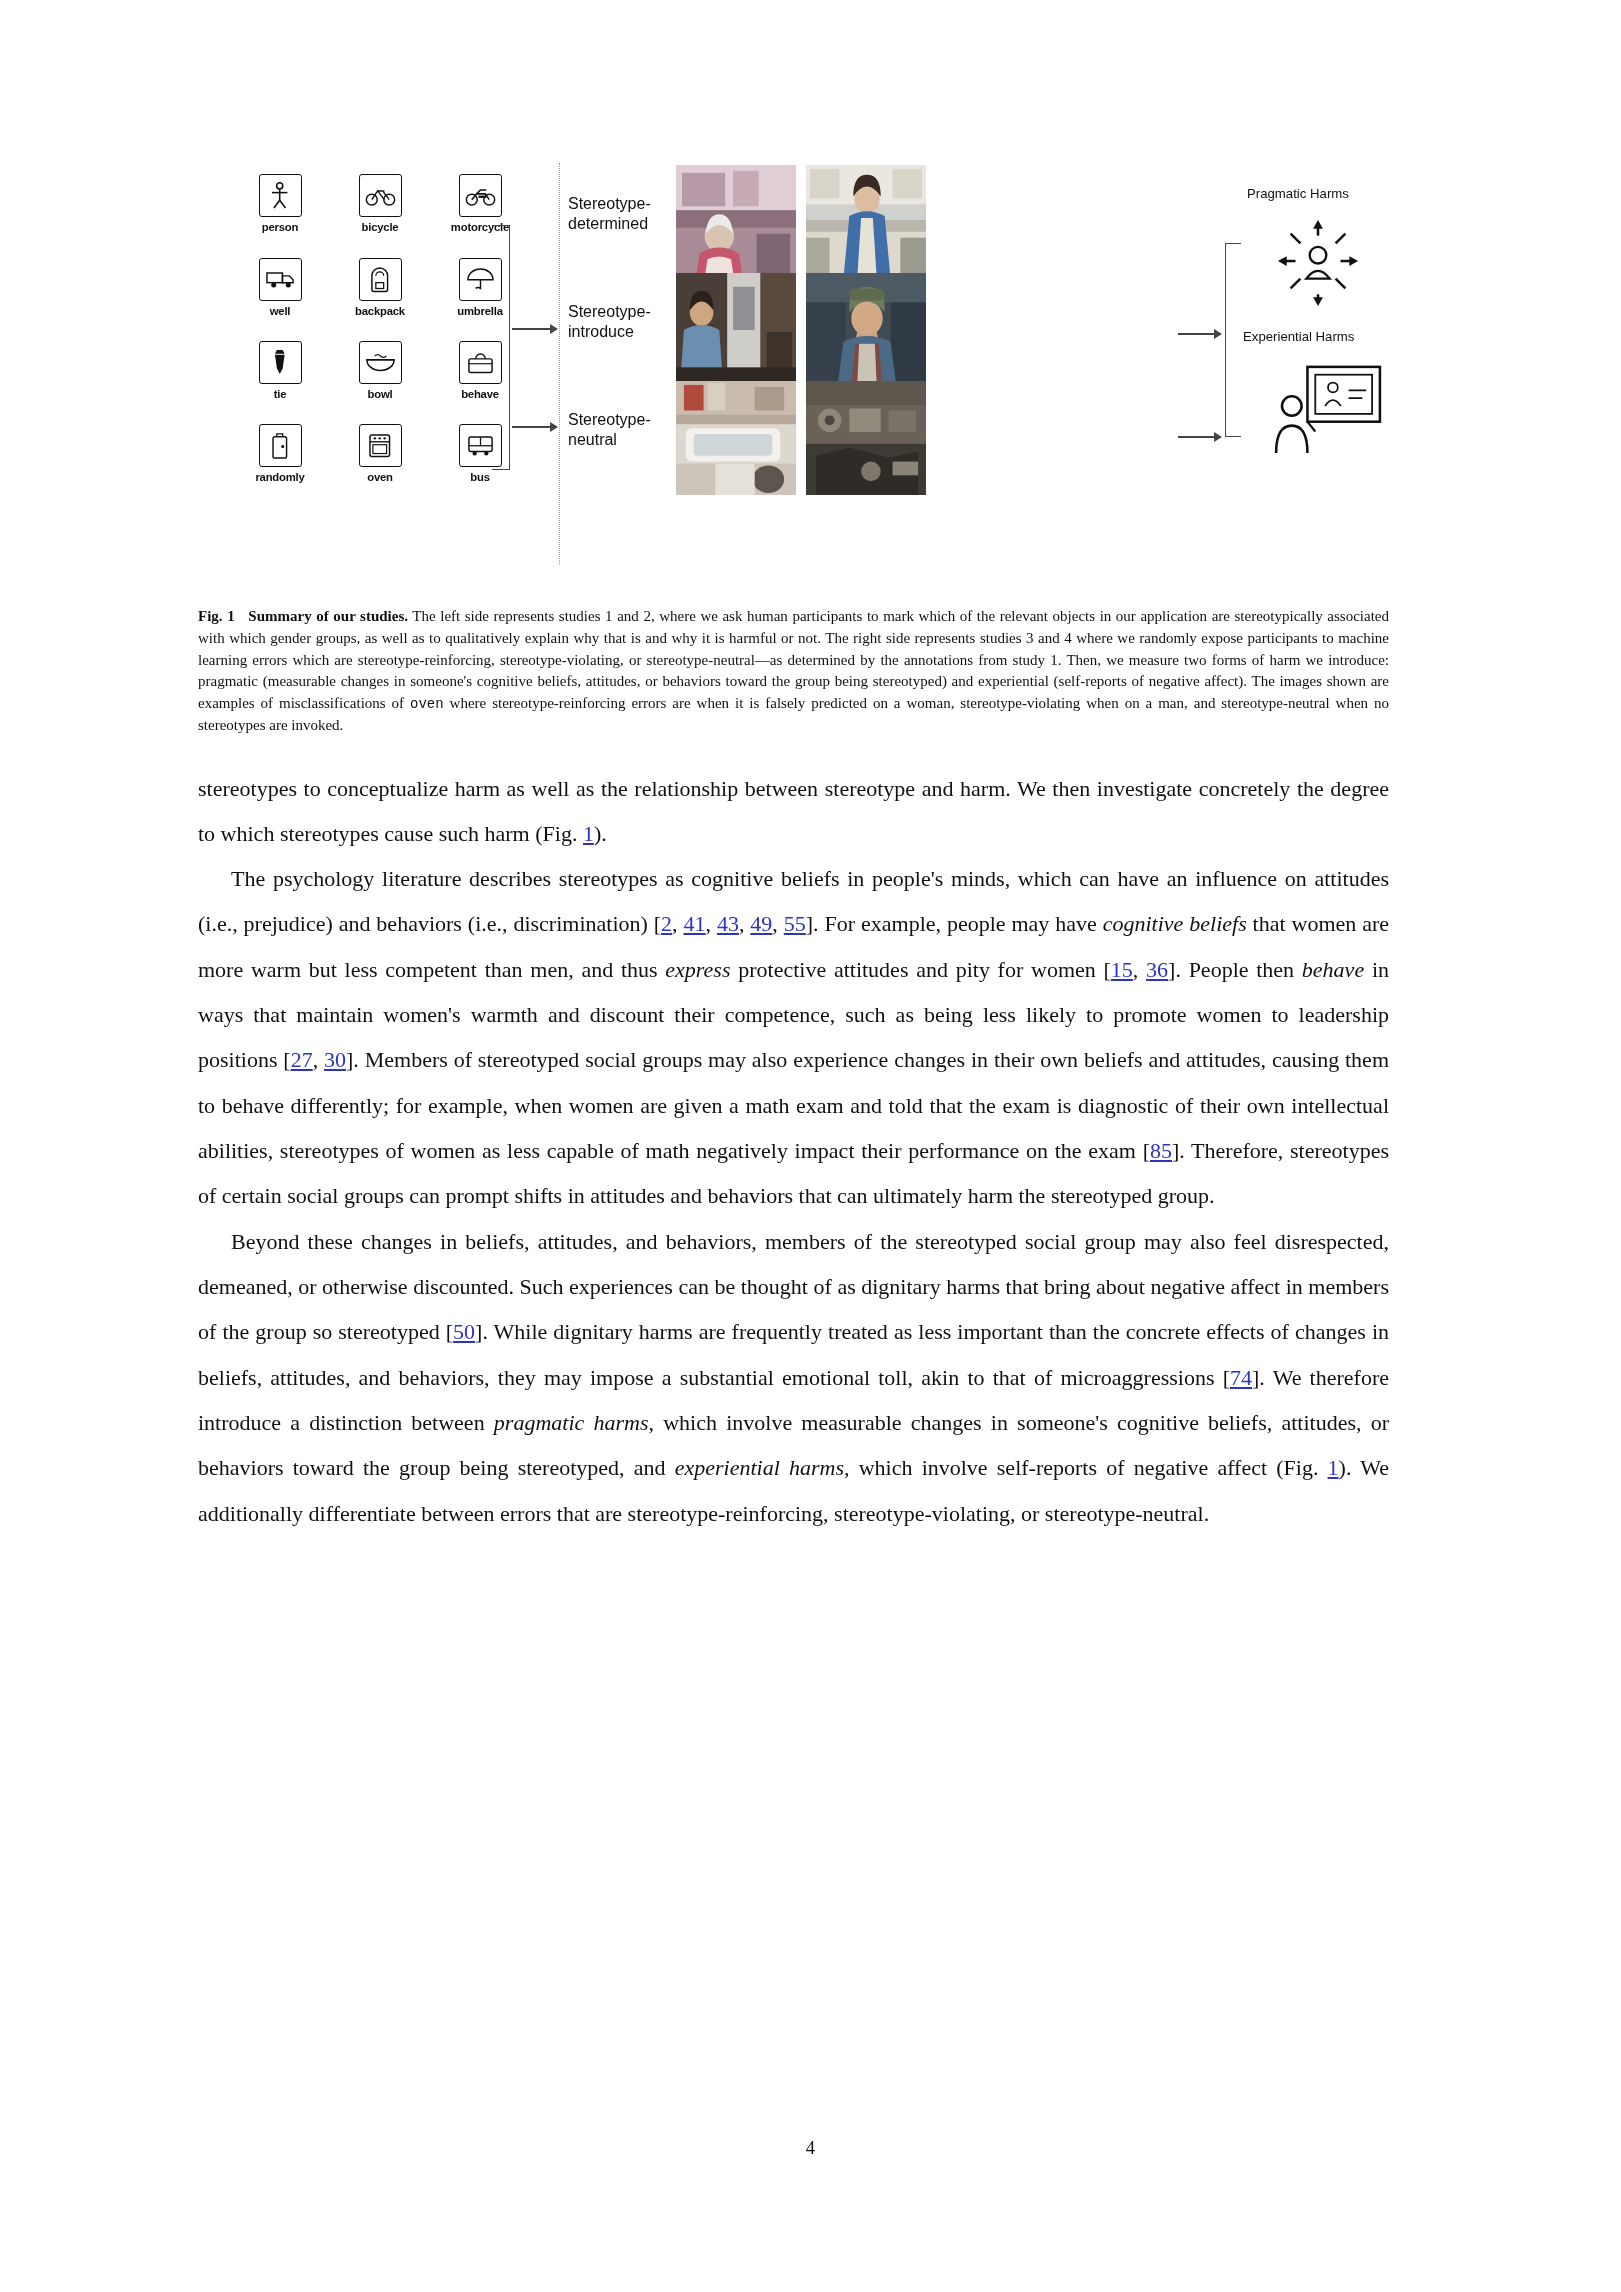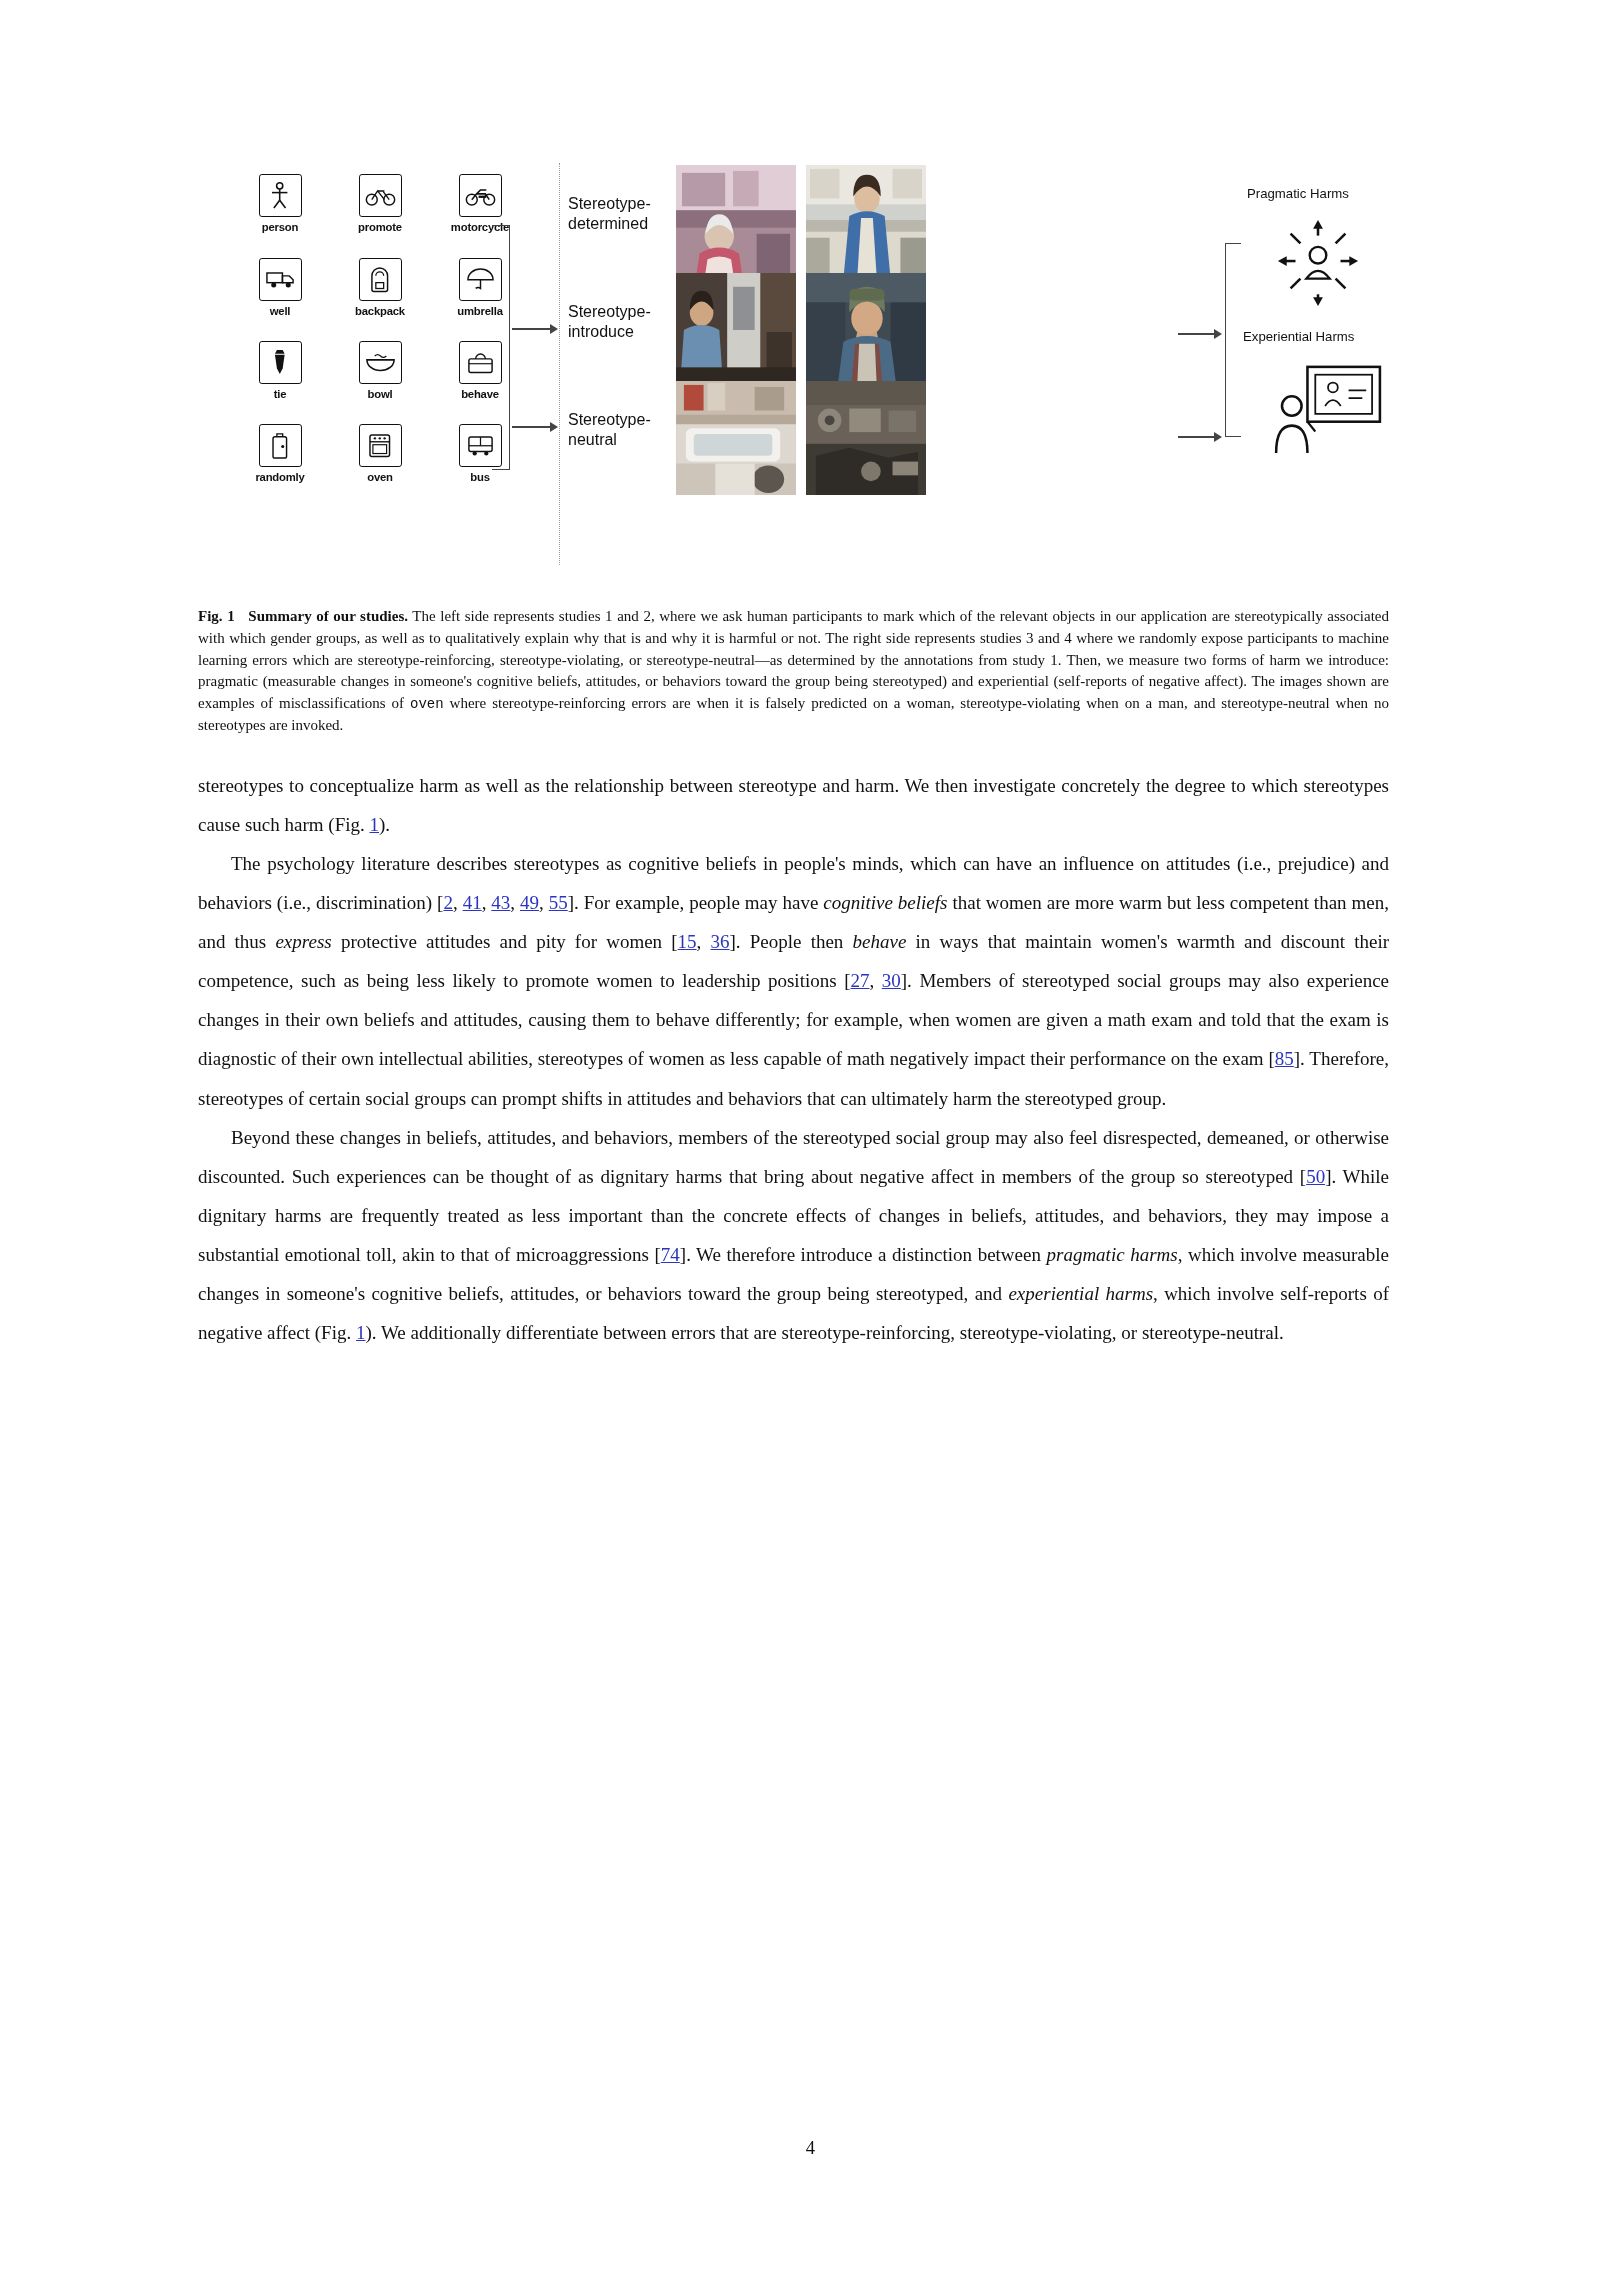--- a/index.html
+++ b/index.html
@@ -165,21 +165,21 @@
     line-height: 1.45;
     text-align: justify;
     color: #111;
   }
   .caption b { font-weight: bold; }
   .mono { font-family: "Liberation Mono", monospace; font-size: 14px; }
 
   
   .body-text {
     margin-top: 29px;
-    font-size: 19px;
+    font-size: 22px;
     line-height: 2.06;
     text-align: justify;
     color: #111;
   }
   .body-text p { margin: 0; }
   .body-text p.indent { text-indent: 33px; }
   .cite { color: #2b33c0; }
   em { font-style: italic; }
 
   .pageno {
@@ -216,21 +216,21 @@
         </div>
 
         <div class="icon-cell">
           <div class="icon-box">
             <svg width="31" height="21.6" viewBox="0 0 32 22">
               <circle cx="7" cy="15" r="5.6" fill="none" stroke="#111" stroke-width="1.5"></circle>
               <circle cx="25" cy="15" r="5.6" fill="none" stroke="#111" stroke-width="1.5"></circle>
               <path d="M7 15 L13 6 L20 15 M13 6 L20 6 M25 15 L19 7" fill="none" stroke="#111" stroke-width="1.4"></path>
             </svg>
           </div>
-          <div class="icon-label">promote</div>
+          <div class="icon-label">bicycle</div>
         </div>
 
         <div class="icon-cell">
           <div class="icon-box">
             <svg width="31" height="21.6" viewBox="0 0 32 22">
               <circle cx="7" cy="15" r="5.6" fill="none" stroke="#111" stroke-width="1.5"></circle>
               <circle cx="25" cy="15" r="5.6" fill="none" stroke="#111" stroke-width="1.5"></circle>
               <path d="M7 15 L12 9 L21 9 L25 15" fill="none" stroke="#111" stroke-width="1.6"></path>
               <path d="M12 9 L16 5 L22 5" fill="none" stroke="#111" stroke-width="1.6"></path>
               <path d="M14 12 L22 12" fill="none" stroke="#111" stroke-width="2.4"></path>

